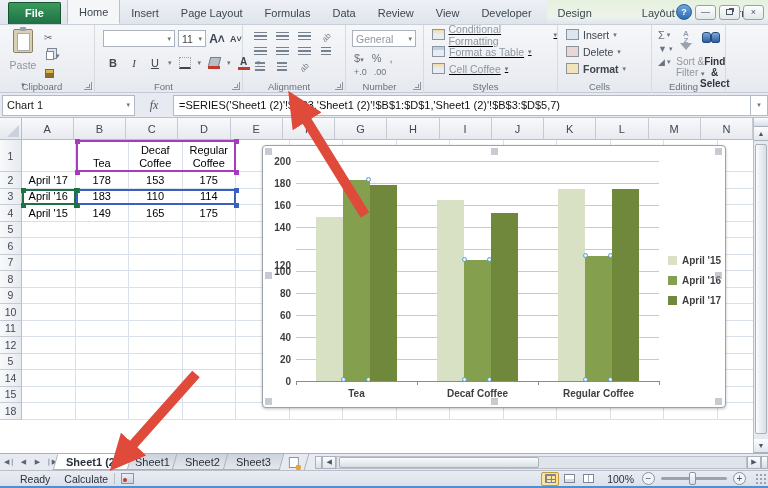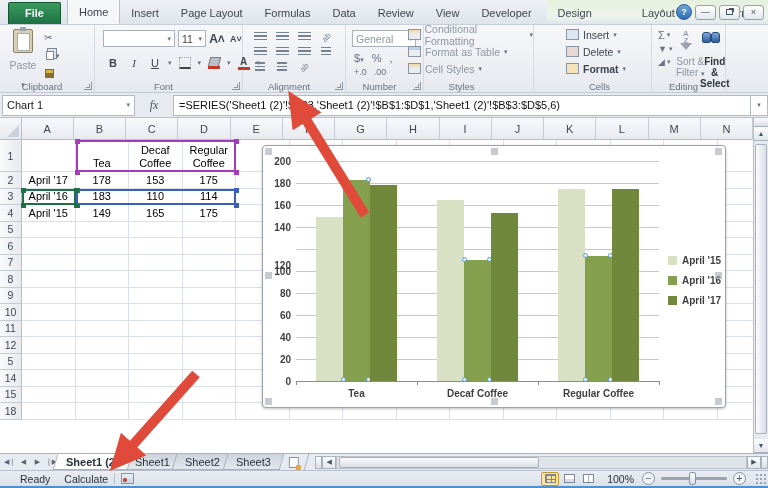--- a/index.html
+++ b/index.html
@@ -345,34 +345,34 @@
         <span>,</span>
       </div>
       <div class="fnrow dec" style="left:8px;top:42px;gap:7px;">
         <span>+.0</span>
         <span>.00</span>
       </div>
       <span class="grp-label">Number</span>
       <span class="launcher"></span>
     </div>
 
-    <div class="grp" style="left:400px;width:134px;">
+    <div class="grp" style="left:424px;width:134px;text-decoration:underline;">
       <div class="srow">
         <span class="mini"></span>
         <span class="btxt gray">Conditional Formatting</span>
           <span class="caret">▾</span>
       </div>
       <div class="srow">
         <span class="mini tbl"></span>
         <span class="btxt gray">Format as Table</span>
           <span class="caret">▾</span>
       </div>
       <div class="srow">
         <span class="mini"></span>
-        <span class="btxt gray">Cell Styles</span>
+        <span class="btxt gray">Cell Coffee</span>
           <span class="caret">▾</span>
       </div>
       <span class="grp-label">Styles</span>
     </div>
 
     <div class="grp" style="left:558px;width:94px;">
       <div class="srow">
         <span class="mini ins"></span>
         <span class="btxt">Insert</span>
           <span class="caret">▾</span>
@@ -424,21 +424,21 @@
       <span class="grp-label">Editing</span>
     </div>
   </div>
 
   <div id="fbar">
     <span id="namebox">
       <span>Chart 1</span>
       <span class="caret">▾</span>
     </span>
     <span id="fx"><i>f</i>x</span>
-    <span id="formula">=SERIES('Sheet1 (2)'!$A$3,'Sheet1 (2)'!$B$1:$D$1,'Sheet1 (2)'!$B$3:$D$5,6)</span>
+    <span id="formula">=SERIES('Sheet1 (2)'!$A$3,'Sheet1 (2)'!$B$1:$D$1,'Sheet1 (2)'!$B$3:$D$5,7)</span>
     <span id="fdrop">
         <span class="caret">▾</span>
       </span>
   </div>
 
   <div id="sheet">
       <div class="hrow">
         <span class="corner"></span>
         <span class="colh">A</span>
         <span class="colh">B</span>

